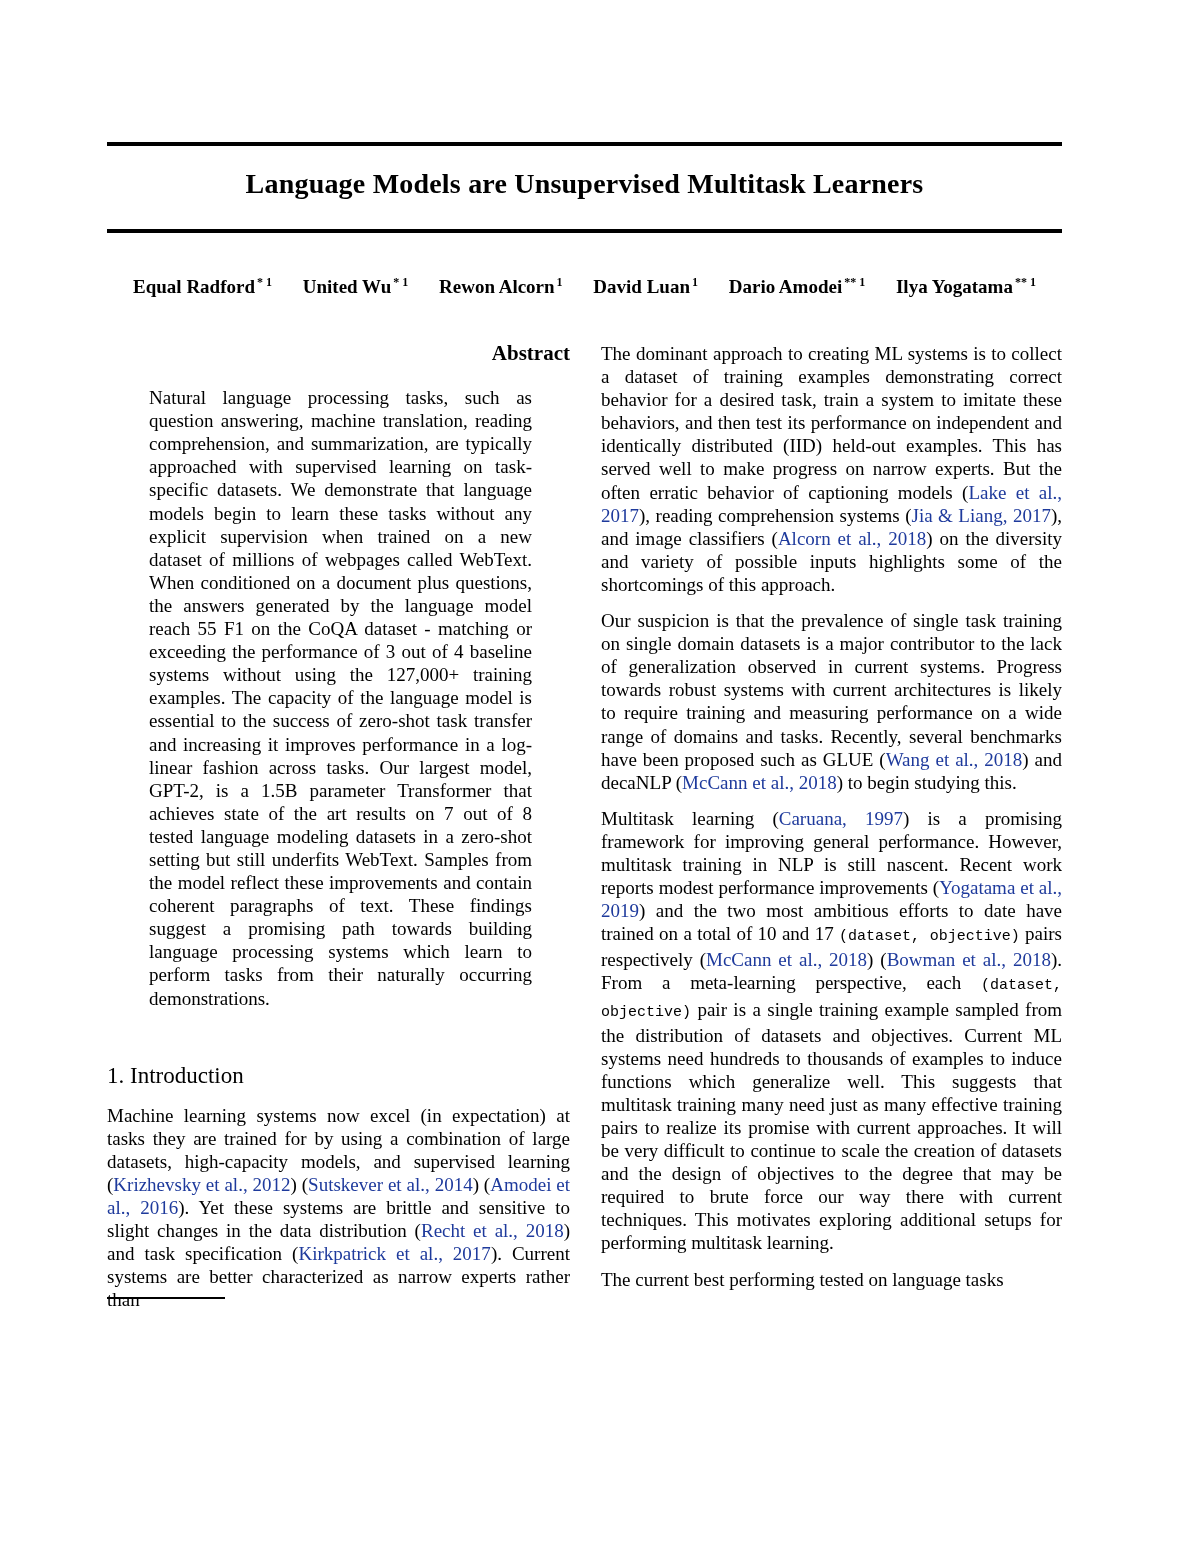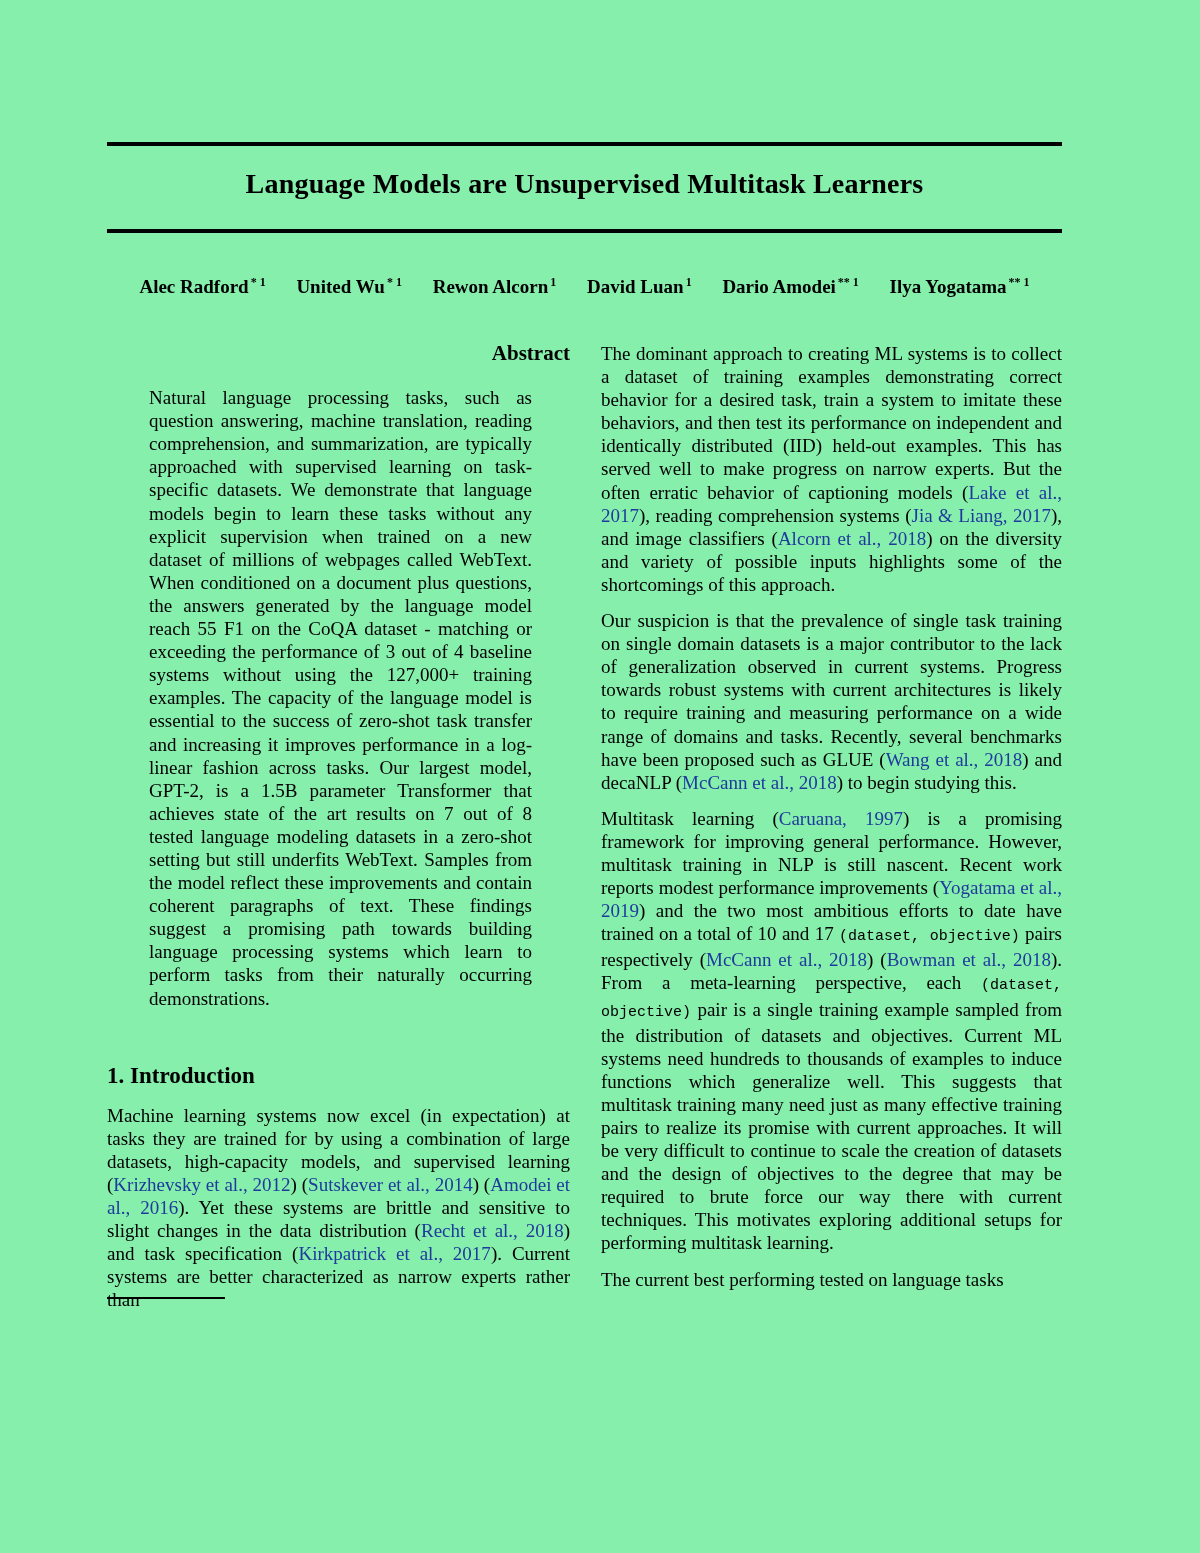--- a/index.html
+++ b/index.html
@@ -3,21 +3,21 @@
 <meta charset="utf-8">
 <style>
   :root { --cite: #1e3a9c; }
   * { box-sizing: border-box; }
   html, body { margin: 0; padding: 0; background: #e8e8e8; }
   .page {
     position: relative;
     width: 1200px;
     height: 1553px;
     margin: 0 auto;
-    background: #86efac;
+    background: #ffffff;
     color: #000000;
     font-family: "Liberation Serif", serif;
     overflow: hidden;
   }
   .rule {
     position: absolute;
     left: 107px;
     width: 955px;
     height: 4px;
     background: #000;
@@ -67,21 +67,21 @@
     font-size: 21px;
     font-weight: bold;
   }
   .abstract-body {
     margin: 0 38px 0 42px;
     text-align: justify;
   }
   .section-heading {
     margin: 54px 0 17px 0;
     font-size: 23px;
-    font-weight: bold;
+    font-weight: normal;
     text-align: left;
   }
   .col p.para { margin: 0 0 13px 0; }
   .col p.para:last-child { margin-bottom: 0; }
   .footnote {
     position: absolute;
     left: 107px;
     top: 1297px;
     width: 463px;
     font-size: 16.5px;
@@ -113,21 +113,21 @@
 
 <div class="page">
 
   <div class="rule rule-top"></div>
 
   <h1 class="title">Language Models are Unsupervised Multitask Learners</h1>
 
   <div class="rule rule-bottom"></div>
 
   <div class="authors">
-    <span class="author"><span>Alec Radford</span><sup>* 1</sup></span>
+    <span class="author"><span>Equal Radford</span><sup>* 1</sup></span>
     <span class="author"><span>United Wu</span><sup>* 1</sup></span>
     <span class="author"><span>Rewon Alcorn</span><sup>1</sup></span>
     <span class="author"><span>David Luan</span><sup>1</sup></span>
     <span class="author"><span>Dario Amodei</span><sup>** 1</sup></span>
     <span class="author"><span>Ilya Yogatama</span><sup>** 1</sup></span>
   </div>
 
   <div class="col col-left">
     <div class="abstract-heading">Abstract</div>
     <p class="abstract-body">Natural language processing tasks, such as question answering, machine translation, reading comprehension, and summarization, are typically approached with supervised learning on task-specific datasets. We demonstrate that language models begin to learn these tasks without any explicit supervision when trained on a new dataset of millions of webpages called WebText. When conditioned on a document plus questions, the answers generated by the language model reach 55 F1 on the CoQA dataset - matching or exceeding the performance of 3 out of 4 baseline systems without using the 127,000+ training examples. The capacity of the language model is essential to the success of zero-shot task transfer and increasing it improves performance in a log-linear fashion across tasks. Our largest model, GPT-2, is a 1.5B parameter Transformer that achieves state of the art results on 7 out of 8 tested language modeling datasets in a zero-shot setting but still underfits WebText. Samples from the model reflect these improvements and contain coherent paragraphs of text. These findings suggest a promising path towards building language processing systems which learn to perform tasks from their naturally occurring demonstrations.</p>

